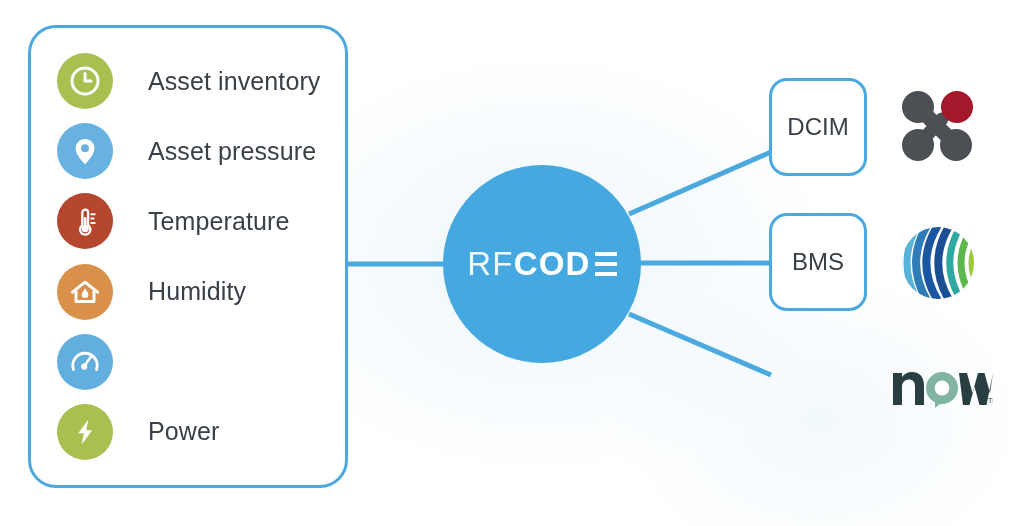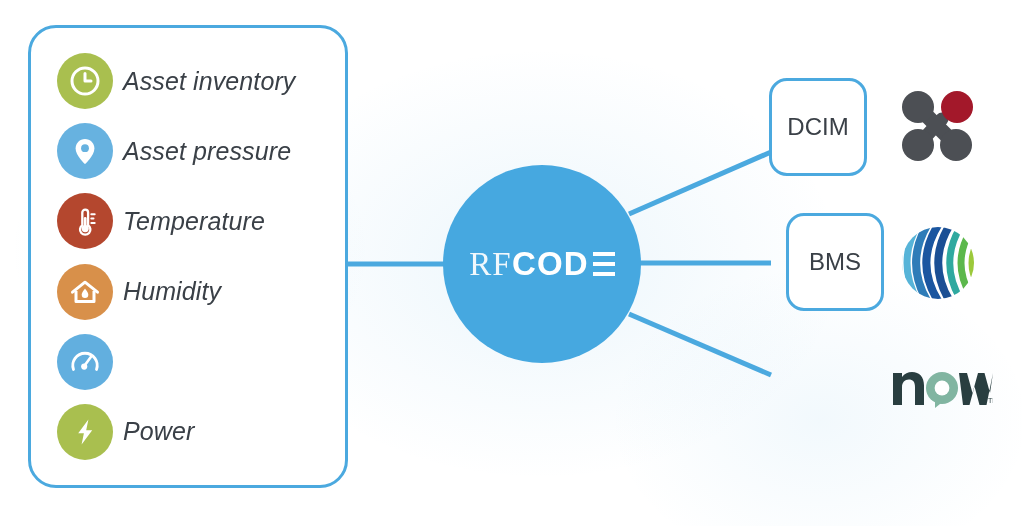--- a/index.html
+++ b/index.html
@@ -61,26 +61,25 @@
     width: 56px;
     height: 56px;
     min-width: 56px;
     border-radius: 50%;
     display: flex;
     align-items: center;
     justify-content: center;
   }
   .sensor-icon svg { display: block; }
   .sensor-label {
-    margin-left: 10px;
+    margin-left: 35px;
     font-size: 25px;
     color: #3a4047;
     letter-spacing: 0.1px;
     white-space: nowrap;
-    font-style: italic;
   }
 
   
   #hub {
     position: absolute;
     left: 443px;
     top: 165px;
     width: 198px;
     height: 198px;
     border-radius: 50%;
@@ -92,21 +91,20 @@
   #hub-logo {
     display: flex;
     align-items: center;
     color: #ffffff;
     font-size: 33px;
     letter-spacing: 1.2px;
   }
   #hub-logo .thin {
     font-weight: 300;
     opacity: 0.93;
-    font-family: Liberation Serif, serif;
   }
   #hub-logo .bold {
     font-weight: bold;
   }
   #hub-logo .barE {
     display: inline-block;
     width: 22px;
     height: 24px;
     margin-left: 4px;
     position: relative;
@@ -131,21 +129,21 @@
     border: 3px solid #4BA9DF;
     border-radius: 18px;
     background: #ffffff;
     display: flex;
     align-items: center;
     justify-content: center;
     font-size: 24px;
     color: #3a4047;
   }
   #box-dcim { left: 769px; top: 78px; }
-  #box-bms  { left: 769px; top: 213px; margin-left: 17px; }
+  #box-bms  { left: 769px; top: 213px; }
   #box-itsm { left: 769px; top: 343px; }
 
   
   .vendor-logo {
     position: absolute;
     display: flex;
     align-items: center;
     justify-content: center;
   }
   #logo-nlyte { left: 893px; top: 82px;  width: 90px; height: 90px; }

